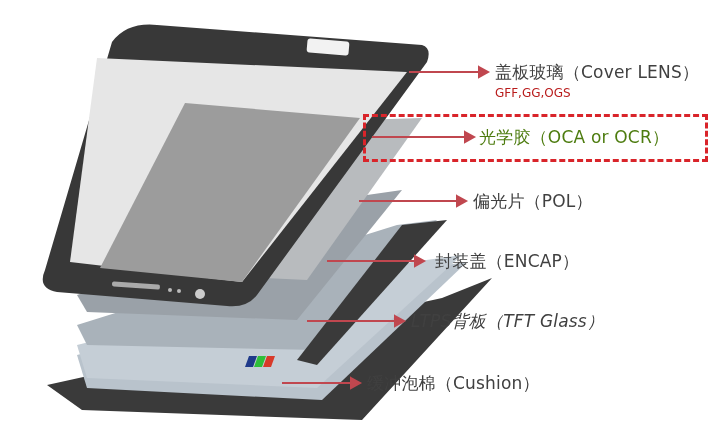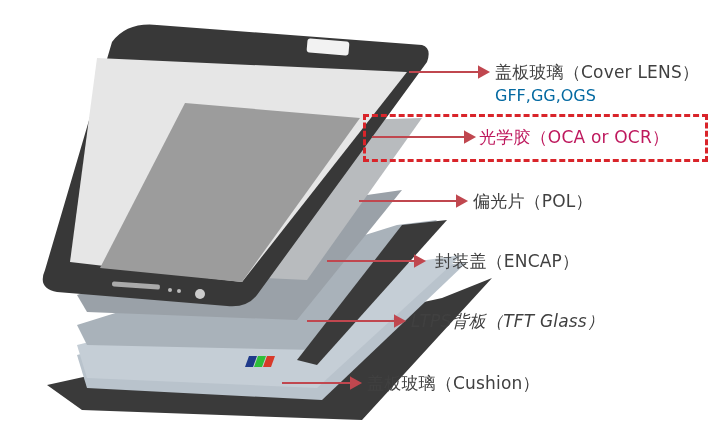--- a/index.html
+++ b/index.html
@@ -1,22 +1,22 @@
 <!DOCTYPE html>
 <html><head>
 <meta charset="utf-8">
 <style>
   html, body { margin:0; padding:0; background:#ffffff; }
   body { width:727px; height:428px; position:relative; overflow:hidden;
          font-family:"DejaVu Sans","Liberation Sans",sans-serif; }
   #stage { position:absolute; left:17px; top:0; width:727px; height:394px; }
   svg { position:absolute; left:0; top:0; }
   .label { position:absolute; font-size:17px; color:#404040; white-space:nowrap; letter-spacing:0.2px; }
-  .label.highlight { color:#be185d; }
-  .sublabel { position:absolute; font-size:16px; color:#0369a1; white-space:nowrap; }
+  .label.highlight { color:#4d7c0f; }
+  .sublabel { position:absolute; font-size:12px; color:#b91c1c; white-space:nowrap; }
   .highlight-box { position:absolute; border:3px dashed #d9242a; box-sizing:border-box; }
 </style>
 </head>
 <body>
 
 <div id="stage">
   <svg width="727" height="428" viewBox="0 0 727 428">
 
     <polygon points="30,385 425,298 475,278 345,420 65,410" fill="#3a3a3a"></polygon>
 
@@ -65,14 +65,14 @@
   </svg>
 
   <div class="highlight-box" style="left:346px; top:114px; width:345px; height:48px;"></div>
 
   <div class="label" style="left:478px; top:61px;">盖板玻璃（Cover LENS）</div>
   <div class="sublabel" style="left:478px; top:86px;">GFF,GG,OGS</div>
   <div class="label highlight" style="left:462px; top:126px;">光学胶（OCA or OCR）</div>
   <div class="label" style="left:418px; top:250px;">封装盖（ENCAP）</div>
   <div class="label" style="left:456px; top:190px;">偏光片（POL）</div>
   <div class="label" style="left:394px; top:310px;font-style:italic;">LTPS背板（TFT Glass）</div>
-  <div class="label" style="left:350px; top:372px;">盖板玻璃（Cushion）</div>
+  <div class="label" style="left:350px; top:372px;">缓冲泡棉（Cushion）</div>
 </div>
 
 </body></html>

